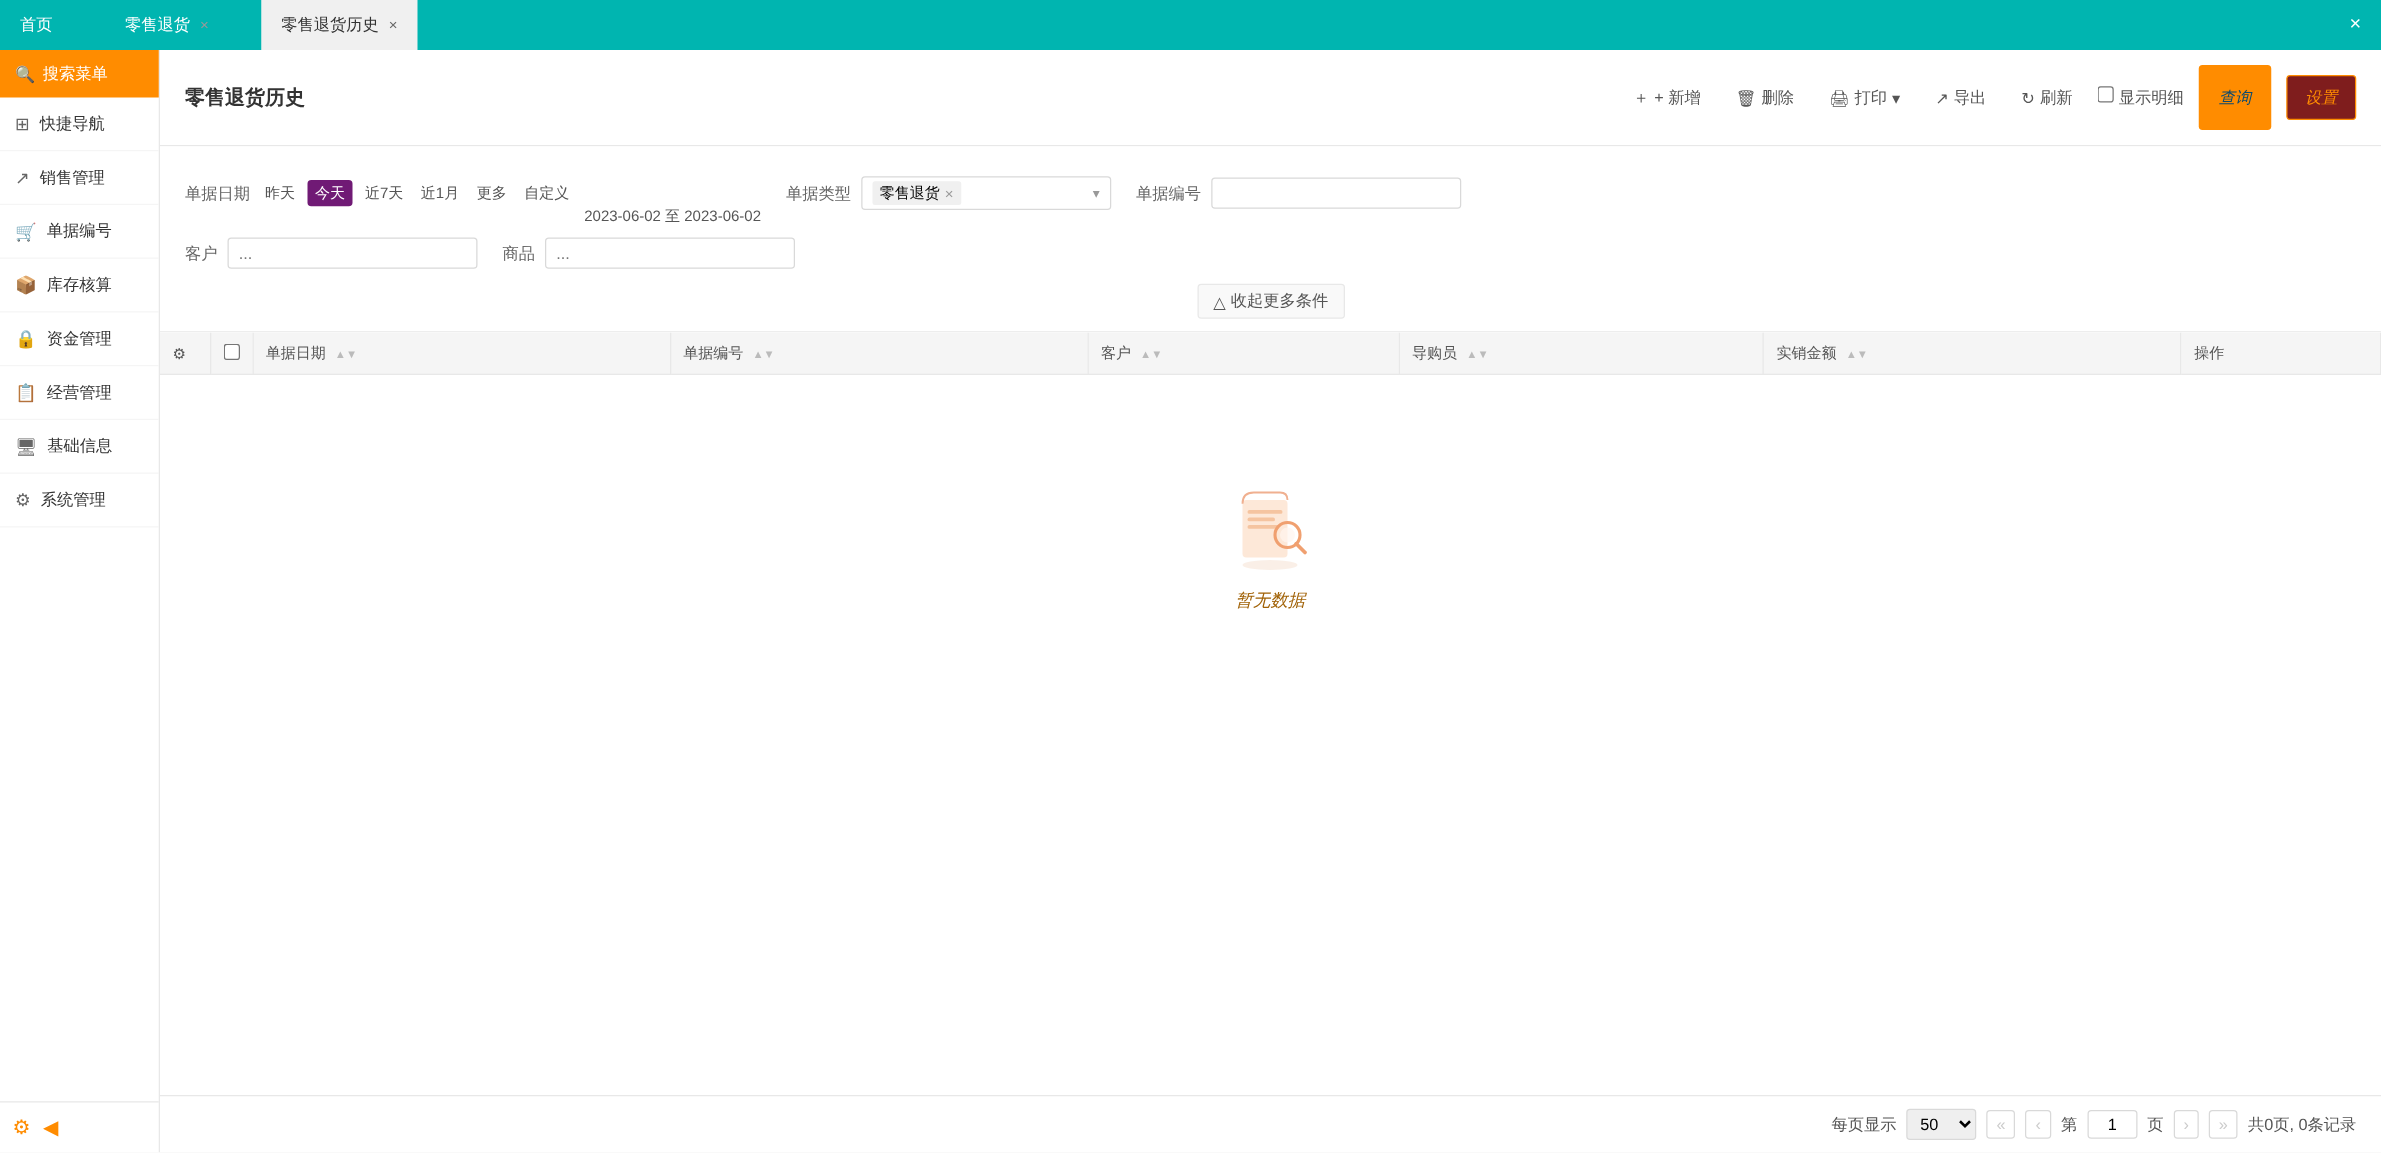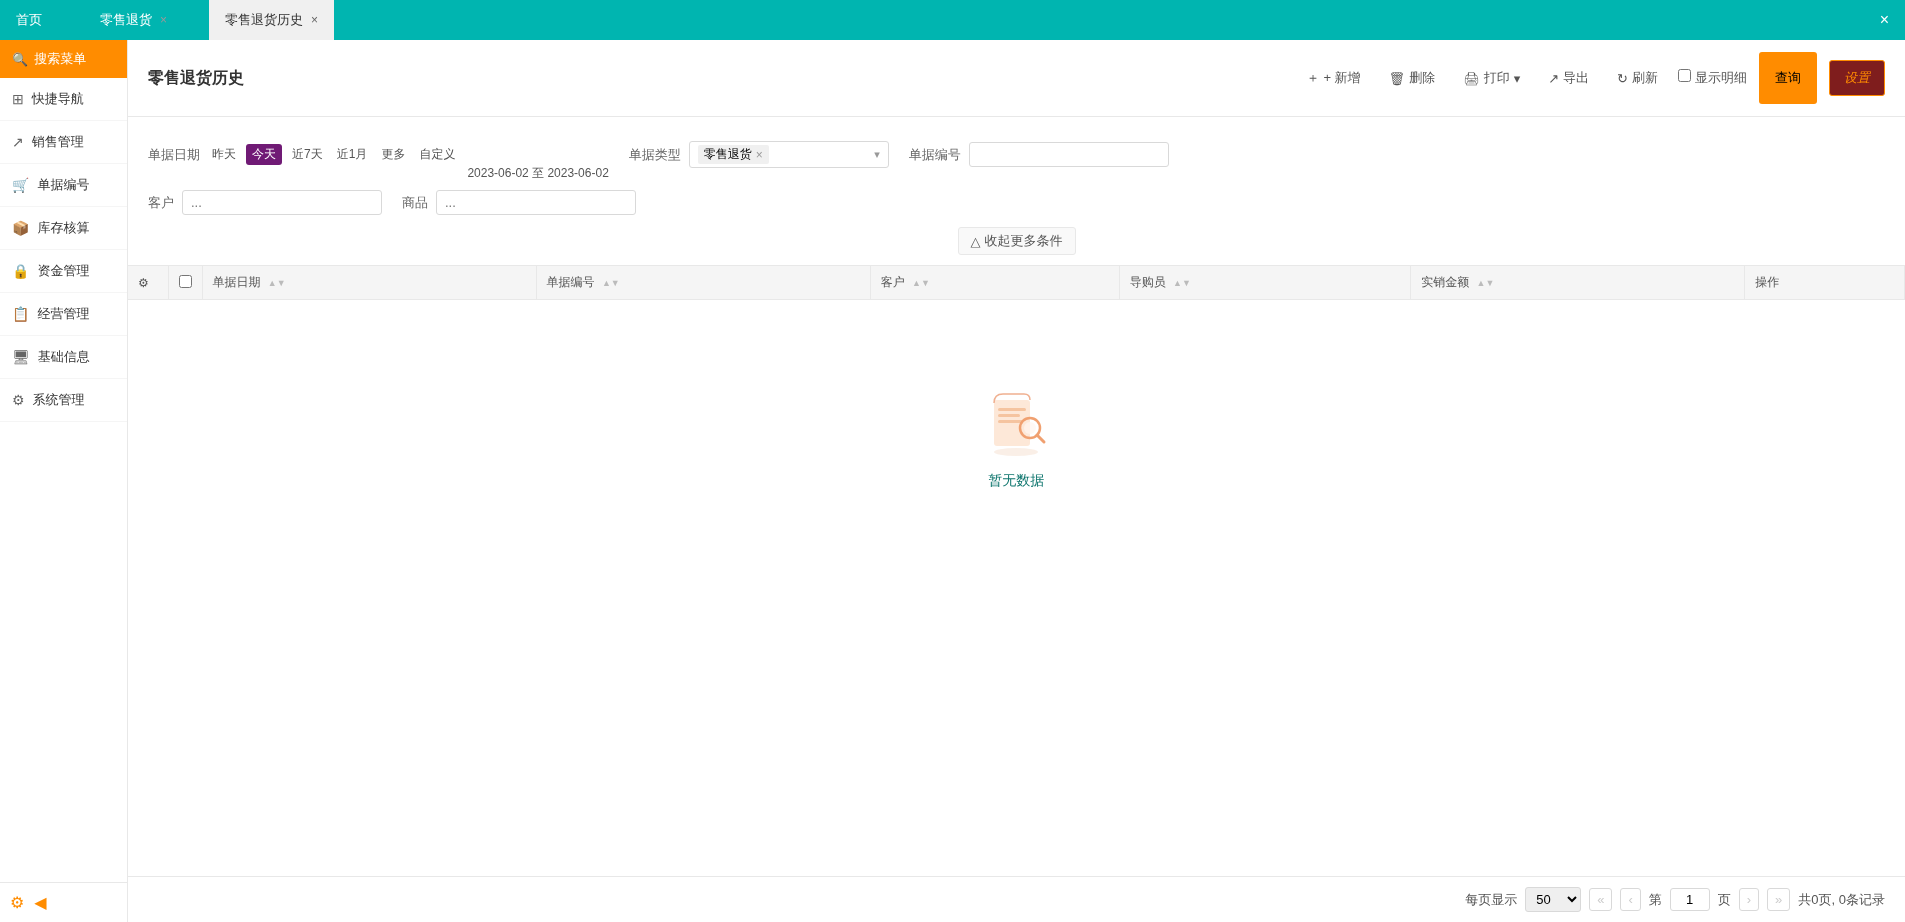--- a/index.html
+++ b/index.html
@@ -132,26 +132,27 @@
       align-items: center;
       gap: 4px;
       color: #555;
       cursor: pointer;
       font-size: 13px;
       padding: 4px 8px;
       border-radius: 3px;
     }
     .btn-query {
       background: #ff8c00;
-      color: #000000;
+      color: #0c4a6e;
       border: none;
       padding: 17px 16px;
       border-radius: 3px;
       cursor: pointer;
       font-size: 13px;
+      font-style: italic;
     }
     .btn-settings {
       background: #7f1d1d;
       color: #ff8c00;
       border: 1px solid #ff8c00;
       padding: 8px 14px;
       border-radius: 3px;
       cursor: pointer;
       font-size: 13px;
       font-style: italic;
@@ -299,21 +300,21 @@
       align-items: center;
       justify-content: center;
       padding: 80px 0;
       color: #999;
     }
     .empty-icon {
       width: 80px;
       height: 80px;
       margin-bottom: 12px;
     }
-    .empty-text { font-size: 14px; color: #0f766e; }
+    .empty-text { font-size: 14px; color: #a16207; font-style: italic; }
 
     
     .pagination {
       background: #fff;
       border-top: 1px solid #e8e8e8;
       padding: 10px 20px;
       display: flex;
       align-items: center;
       justify-content: flex-end;
       gap: 8px;

